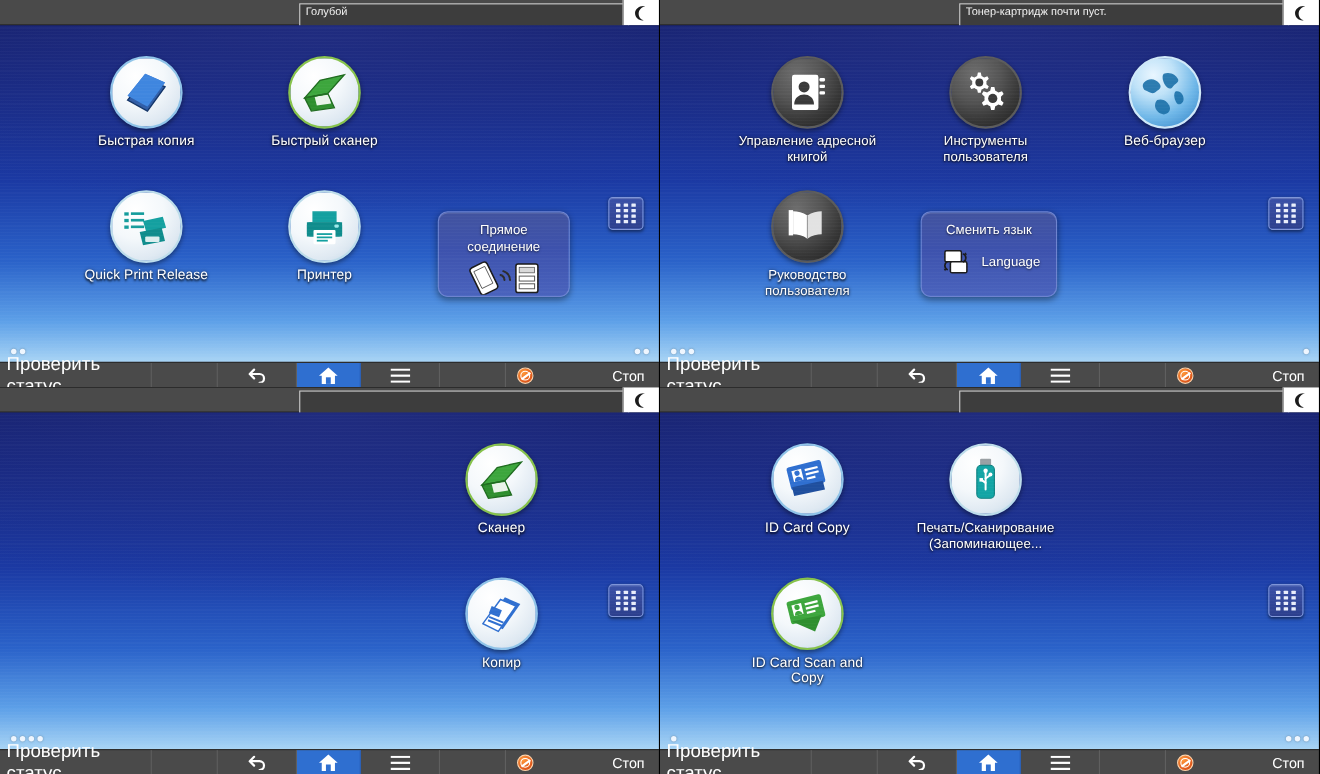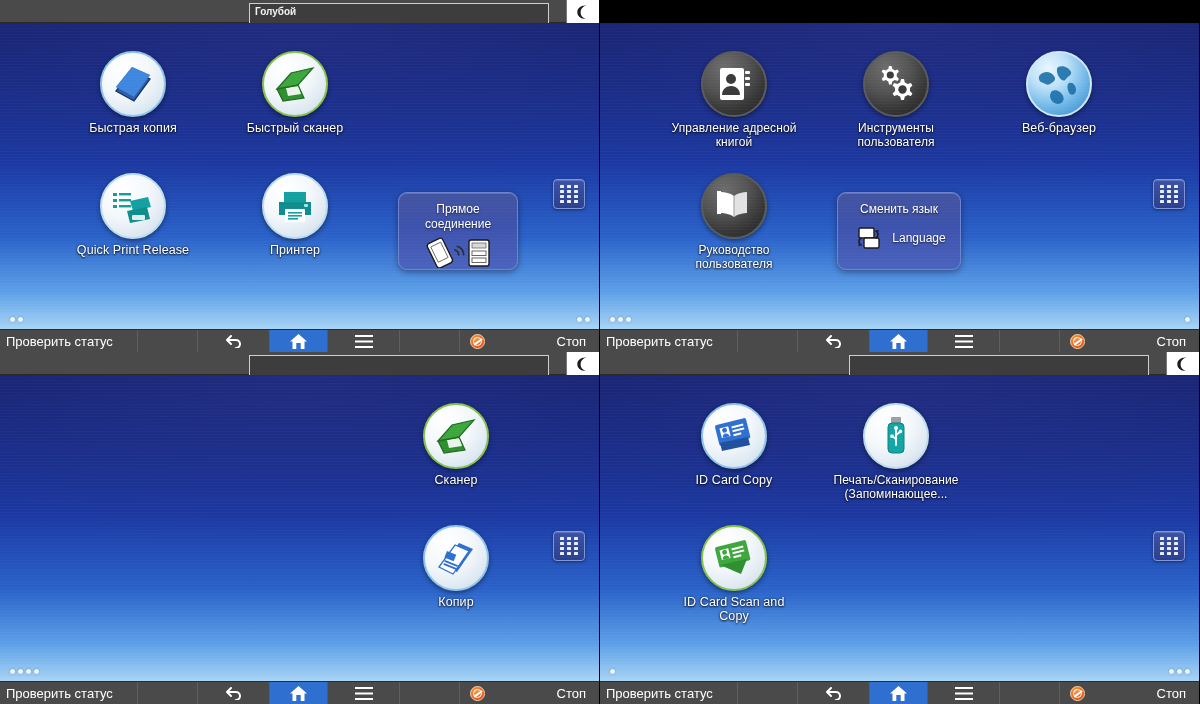--- a/index.html
+++ b/index.html
@@ -22,31 +22,30 @@
   }
 
   
   .statusbar {
     position:absolute; top:0; left:0; width:600px; height:23px;
     background:#4a4a4a;
     display:flex; align-items:center;
     border-bottom:1px solid #2a2a2a;
   }
   .status-field {
-    position:absolute; left:249px; top:3px;
+    position:absolute; left:272px; top:3px;
     width:300px; height:33px;
     background:#3d3d3d;
     border:1px solid #cfcfcf;
     color:#f2f2f2;
     font-size:10px;
     line-height:15px;
     padding-left:5px;
     white-space:nowrap; overflow:hidden;
     font-family:"Liberation Sans", sans-serif;
-    font-weight:bold;
   }
   .status-field .resize-corner {
     position:absolute; right:1px; bottom:0px;
     width:0; height:0;
     border-left:6px solid transparent;
     border-bottom:6px solid #d8d8d8;
   }
   .moon-btn {
     position:absolute; right:0; top:0;
     width:34px; height:23px;
@@ -190,21 +189,21 @@
     border-top:1px solid #2c2c2c;
   }
   .tb-item {
     display:flex; align-items:center; justify-content:center;
     color:#ffffff;
     font-size:13px;
     border-right:1px solid #5f5f5f;
     font-family:"Liberation Sans", sans-serif;
     cursor:pointer;
   }
-  .tb-status { width:138px; justify-content:flex-start; padding-left:6px; font-size:13px; }
+  .tb-status { width:138px; justify-content:flex-start; padding-left:6px; font-size:17px; }
   .tb-gap1 { flex:1; }
   .tb-back { width:72px; }
   .tb-home { width:58px; background:#2f6fd0; border-right:1px solid #2a5fb5; }
   .tb-menu { width:72px; }
   .tb-gap2 { flex:1; }
   .tb-stop { width:140px; justify-content:flex-end; padding-right:14px; border-right:none;text-align:right; }
   .tb-stop .stopicon {
     width:15px; height:15px; border-radius:50%;
     background:radial-gradient(circle at 35% 30%, #ff9a3c, #e0581b 70%, #b33c0f 100%);
     border:1px solid #ffd2a8;
@@ -391,20 +390,30 @@
       <div class="tb-item tb-stop">
         <span class="stopicon">
             <span class="stopinner"></span>
           </span>
         <span class="stoplabel">Стоп</span>
       </div>
     </div>
   </div>
 
   <div class="panel">
+    <div class="statusbar">
+      <div class="status-field">Тонер-картридж почти пуст.</div>
+      <div class="moon-btn">
+        <span class="moon">
+          <svg class="icon-glyph" width="13" height="14" viewBox="0 0 13 14">
+              <path d="M9.6 0.6C6.1 1.2 3.6 4.1 3.6 7.4c0 3 2 5.5 4.9 6.1-4.3 0.9-8.2-2.4-8.2-6.6C0.3 3.1 4.5-0.3 9.6 0.6z" fill="#1b1b1b"></path>
+            </svg>
+        </span>
+      </div>
+    </div>
 
     <div class="desktop">
 
       <div class="app" style="left:68px; top:28px;">
         <div class="bubble dark">
           <svg class="icon-glyph" width="62" height="62" viewBox="0 0 62 62">
             <rect x="17" y="15" width="24" height="32" rx="2" fill="#ffffff"></rect>
             <circle cx="28" cy="26" r="5" fill="#3a3a3a"></circle>
             <path d="M19 42 c0-6 4.5-9 9-9 s9 3 9 9 z" fill="#3a3a3a"></path>
             <g fill="#ffffff">

